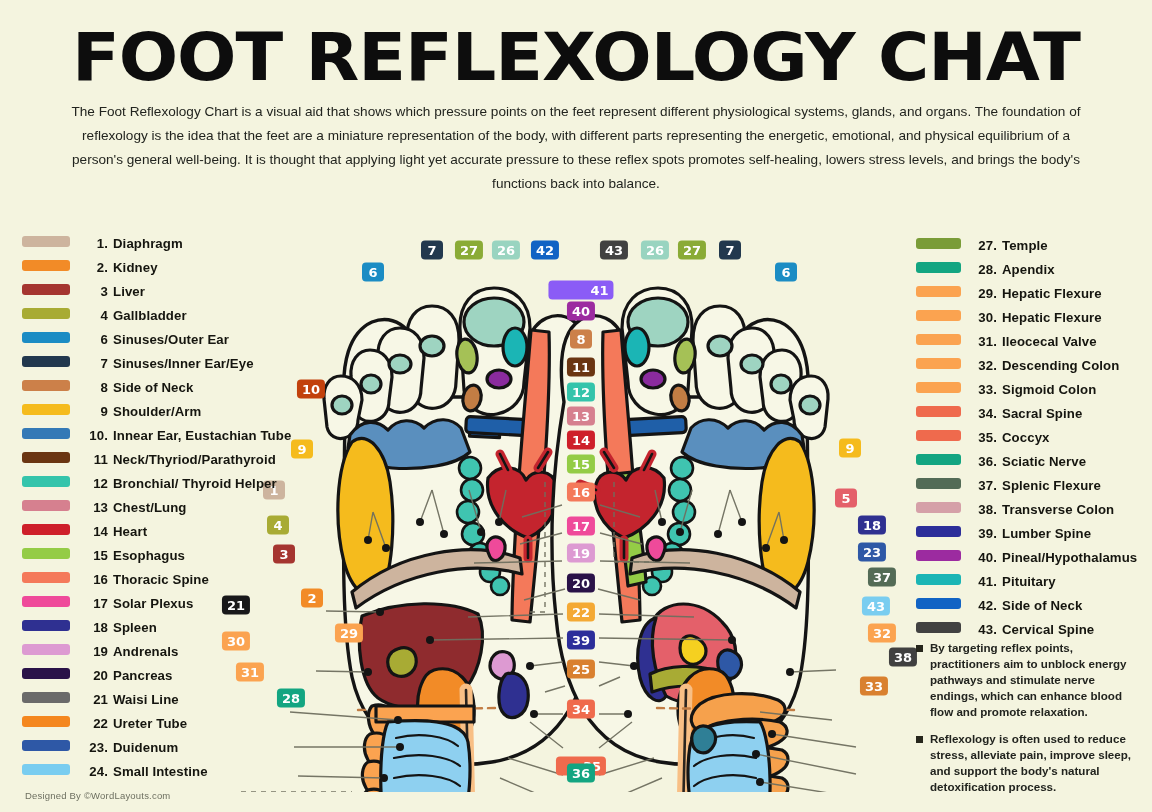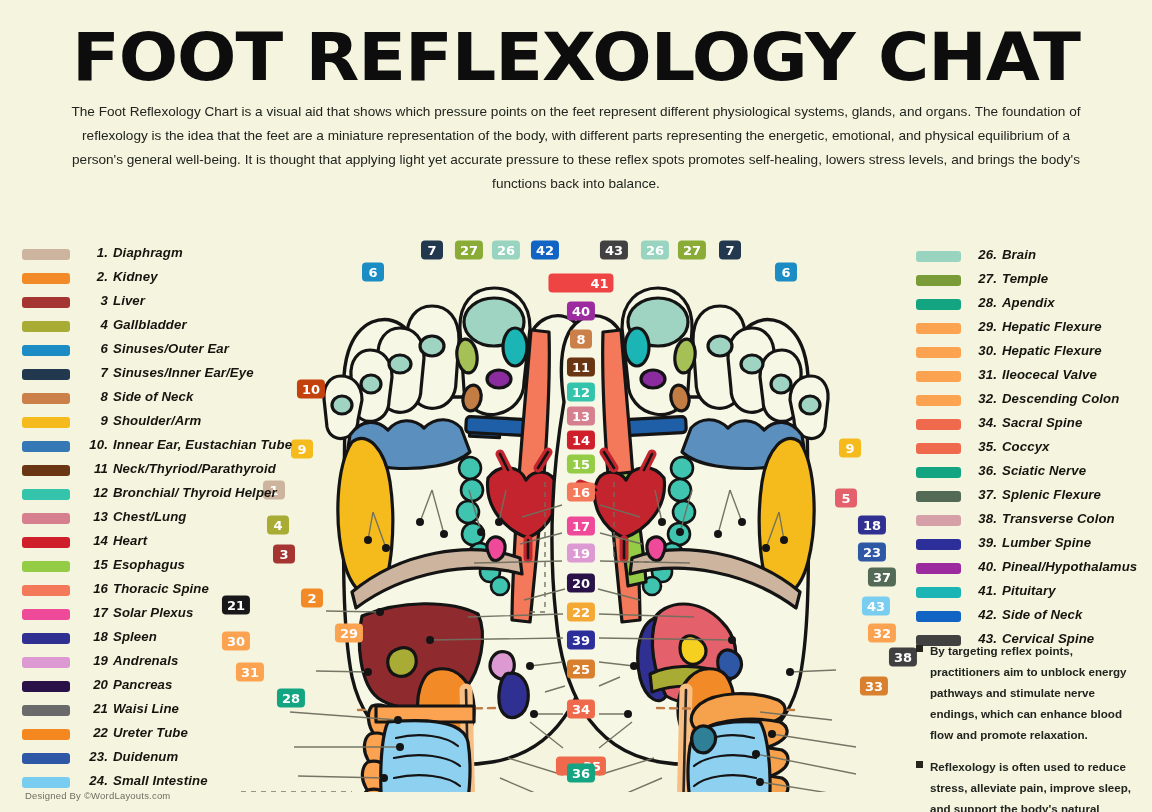--- a/index.html
+++ b/index.html
@@ -32,23 +32,22 @@
     font-size: 13.6px;
     line-height: 24px;
     color: #22241f;
   }
 
   
   .legend { position: absolute; }
   .legend-left  { top: 236px; left: 22px;  width: 290px; }
   .legend-right { top: 238px; left: 916px; width: 236px; }
   .legend-row {
-    display: flex; align-items: flex-end;
+    display: flex; align-items: flex-start;
     height: 24px;
-    font-style: italic;
   }
   .swatch {
     width: 48px; height: 11px; border-radius: 3px; flex: 0 0 48px;
   }
   .legend-right .swatch { width: 45px; flex: 0 0 45px; height: 11px; }
   .legend-text {
     margin-left: 14px;
     font-size: 13.2px;
     font-weight: 700;
     color: #15150f;
@@ -58,21 +57,21 @@
   .legend-right .legend-text { margin-left: 12px; }
   .legend-num { display:inline-block; min-width: 24px; text-align: right; margin-right: 5px; }
 
   
   .notes { position: absolute; top: 640px; left: 916px; width: 228px; }
   .note { display: flex; margin-bottom: 11px; }
   .note-bullet {
     width: 7px; height: 7px; background: #26261c; flex: 0 0 7px;
     margin-top: 5px; margin-right: 7px;
   }
-  .note-text { font-size: 11.6px; line-height: 21px; font-weight: 700; color: #22241f; }
+  .note-text { font-size: 11.6px; line-height: 16px; font-weight: 700; color: #22241f; }
 
   
   .credit {
     position: absolute; left: 25px; top: 790px;
     font-size: 9.5px; color: #6d6f60; letter-spacing: .2px;
   }
 
   
   #diagram { position: absolute; left: 0; top: 222px; width: 1152px; height: 570px; }
 
@@ -412,21 +411,21 @@
         <div class="badge" style="left: 373px; top: 50px; background: rgb(27, 140, 196);">6</div>
         <div class="badge" style="left: 432px; top: 28px; background: rgb(34, 56, 78);">7</div>
         <div class="badge wide" style="left: 469px; top: 28px; background: rgb(138, 171, 54);">27</div>
         <div class="badge wide" style="left: 506px; top: 28px; background: rgb(153, 212, 192);">26</div>
         <div class="badge wide" style="left: 545px; top: 28px; background: rgb(17, 99, 196);">42</div>
         <div class="badge wide" style="left: 614px; top: 28px; background: rgb(65, 65, 65);">43</div>
         <div class="badge wide" style="left: 655px; top: 28px; background: rgb(153, 212, 192);">26</div>
         <div class="badge wide" style="left: 692px; top: 28px; background: rgb(138, 171, 54);">27</div>
         <div class="badge" style="left: 730px; top: 28px; background: rgb(34, 56, 78);">7</div>
         <div class="badge" style="left: 786px; top: 50px; background: rgb(27, 140, 196);">6</div>
-        <div class="badge wide" style="left: 581px; top: 61px; background: #ef4444; padding-left: 42px;">41</div>
+        <div class="badge wide" style="left: 581px; top: 68px; background: #8b5cf6; padding-left: 42px;">41</div>
         <div class="badge wide" style="left: 581px; top: 89px; background: rgb(156, 43, 160);">40</div>
         <div class="badge" style="left: 581px; top: 117px; background: rgb(204, 128, 73);">8</div>
         <div class="badge wide" style="left: 581px; top: 145px; background: rgb(106, 53, 18);">11</div>
         <div class="badge wide" style="left: 581px; top: 170px; background: rgb(52, 196, 171);">12</div>
         <div class="badge wide" style="left: 581px; top: 194px; background: rgb(214, 128, 143);">13</div>
         <div class="badge wide" style="left: 581px; top: 218px; background: rgb(206, 31, 42);">14</div>
         <div class="badge wide" style="left: 581px; top: 242px; background: rgb(148, 204, 70);">15</div>
         <div class="badge wide" style="left: 581px; top: 270px; background: rgb(244, 121, 90);">16</div>
         <div class="badge wide" style="left: 581px; top: 304px; background: rgb(239, 74, 154);">17</div>
         <div class="badge wide" style="left: 581px; top: 331px; background: rgb(221, 154, 210);">19</div>
@@ -550,24 +549,20 @@
         <span class="legend-text"><span class="legend-num">23.</span>Duidenum</span>
       </div>
       <div class="legend-row">
         <span class="swatch" style="background: rgb(121, 205, 240);"></span>
         <span class="legend-text"><span class="legend-num">24.</span>Small Intestine</span>
       </div>
     </div>
 
   <div class="legend legend-right" id="legend-right">
       <div class="legend-row">
-        <span class="swatch" style="background: rgb(153, 212, 192);"></span>
-        <span class="legend-text"><span class="legend-num">26.</span>Brain</span>
-      </div>
-      <div class="legend-row">
         <span class="swatch" style="background: rgb(122, 156, 56);"></span>
         <span class="legend-text"><span class="legend-num">27.</span>Temple</span>
       </div>
       <div class="legend-row">
         <span class="swatch" style="background: rgb(19, 165, 129);"></span>
         <span class="legend-text"><span class="legend-num">28.</span>Apendix</span>
       </div>
       <div class="legend-row">
         <span class="swatch" style="background: rgb(251, 163, 80);"></span>
         <span class="legend-text"><span class="legend-num">29.</span>Hepatic Flexure</span>
@@ -576,20 +571,24 @@
         <span class="swatch" style="background: rgb(251, 163, 80);"></span>
         <span class="legend-text"><span class="legend-num">30.</span>Hepatic Flexure</span>
       </div>
       <div class="legend-row">
         <span class="swatch" style="background: rgb(251, 163, 80);"></span>
         <span class="legend-text"><span class="legend-num">31.</span>Ileocecal Valve</span>
       </div>
       <div class="legend-row">
         <span class="swatch" style="background: rgb(251, 163, 80);"></span>
         <span class="legend-text"><span class="legend-num">32.</span>Descending Colon</span>
+      </div>
+      <div class="legend-row">
+        <span class="swatch" style="background: rgb(251, 163, 80);"></span>
+        <span class="legend-text"><span class="legend-num">33.</span>Sigmoid Colon</span>
       </div>
       <div class="legend-row">
         <span class="swatch" style="background: rgb(239, 106, 77);"></span>
         <span class="legend-text"><span class="legend-num">34.</span>Sacral Spine</span>
       </div>
       <div class="legend-row">
         <span class="swatch" style="background: rgb(239, 106, 77);"></span>
         <span class="legend-text"><span class="legend-num">35.</span>Coccyx</span>
       </div>
       <div class="legend-row">

